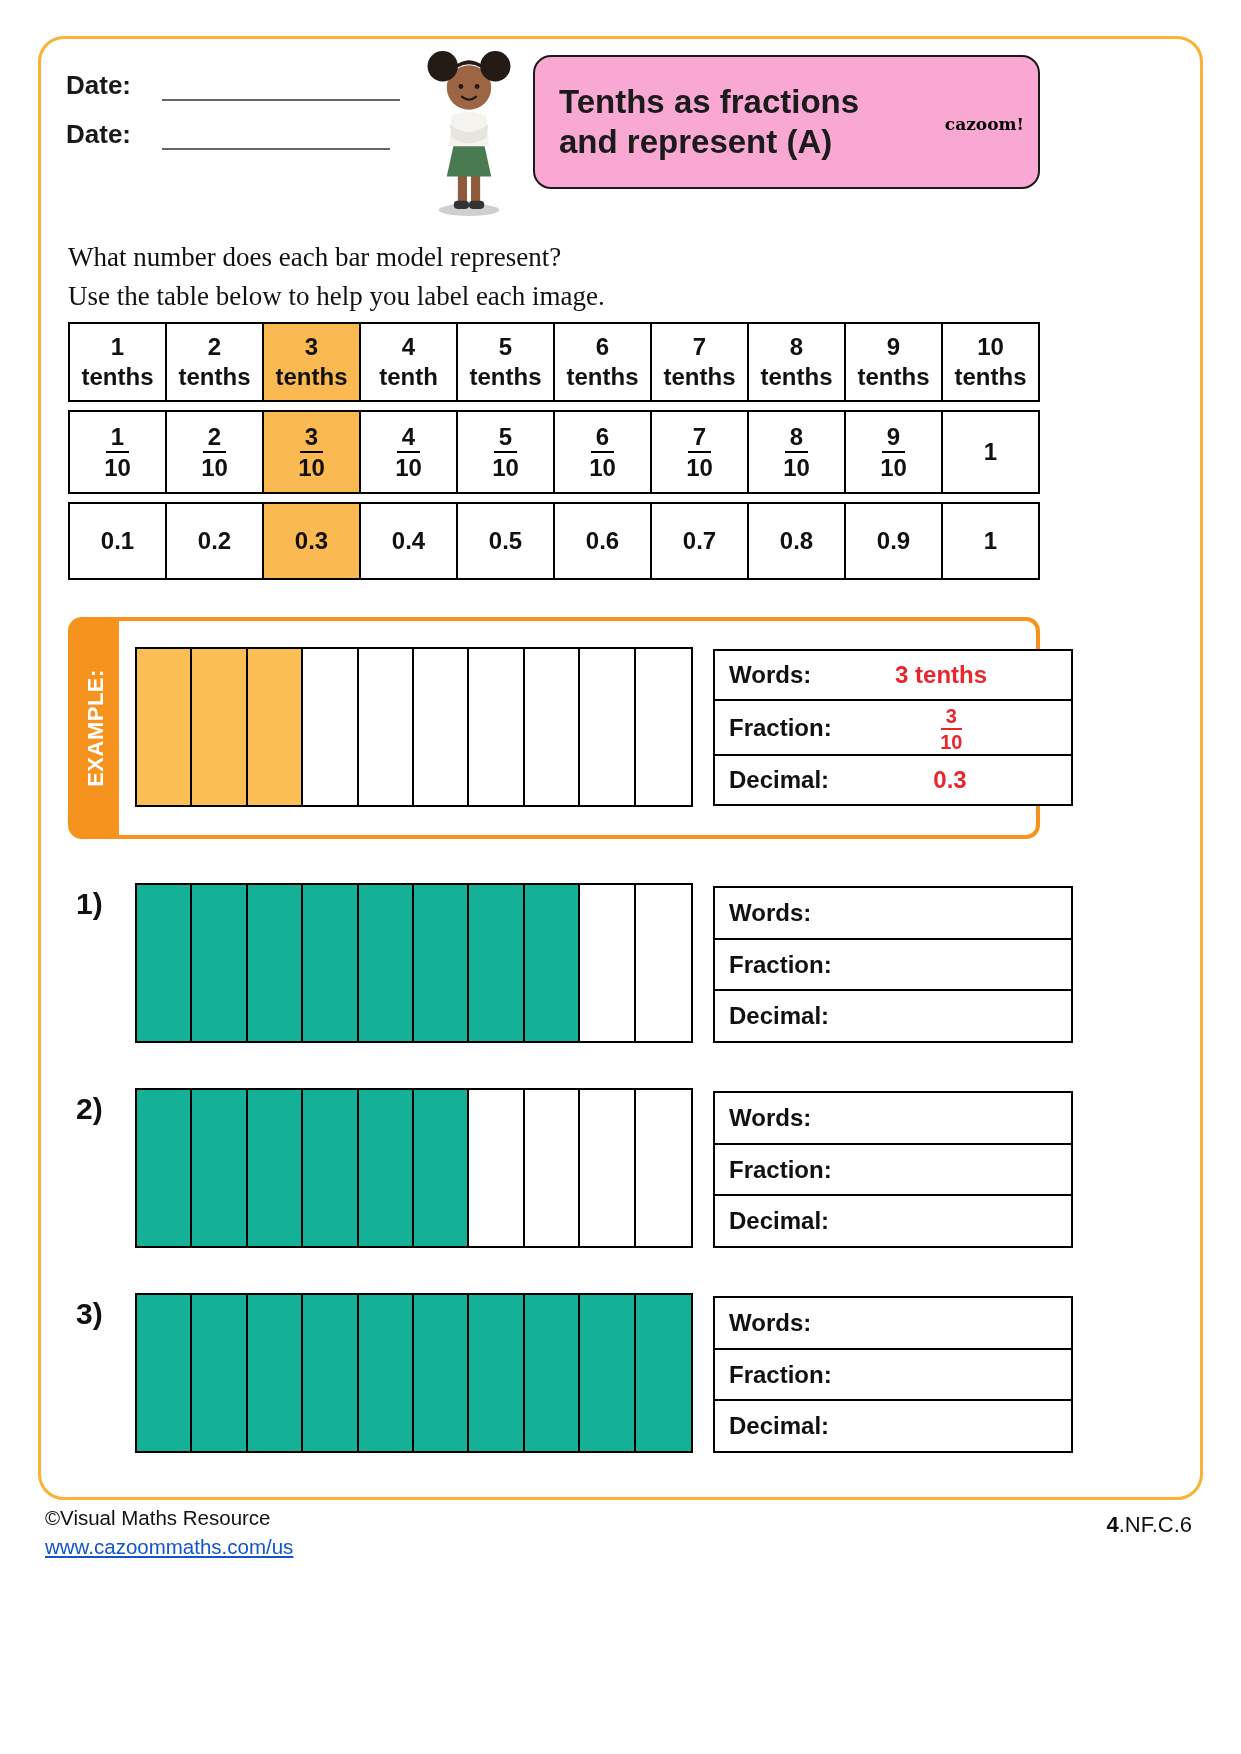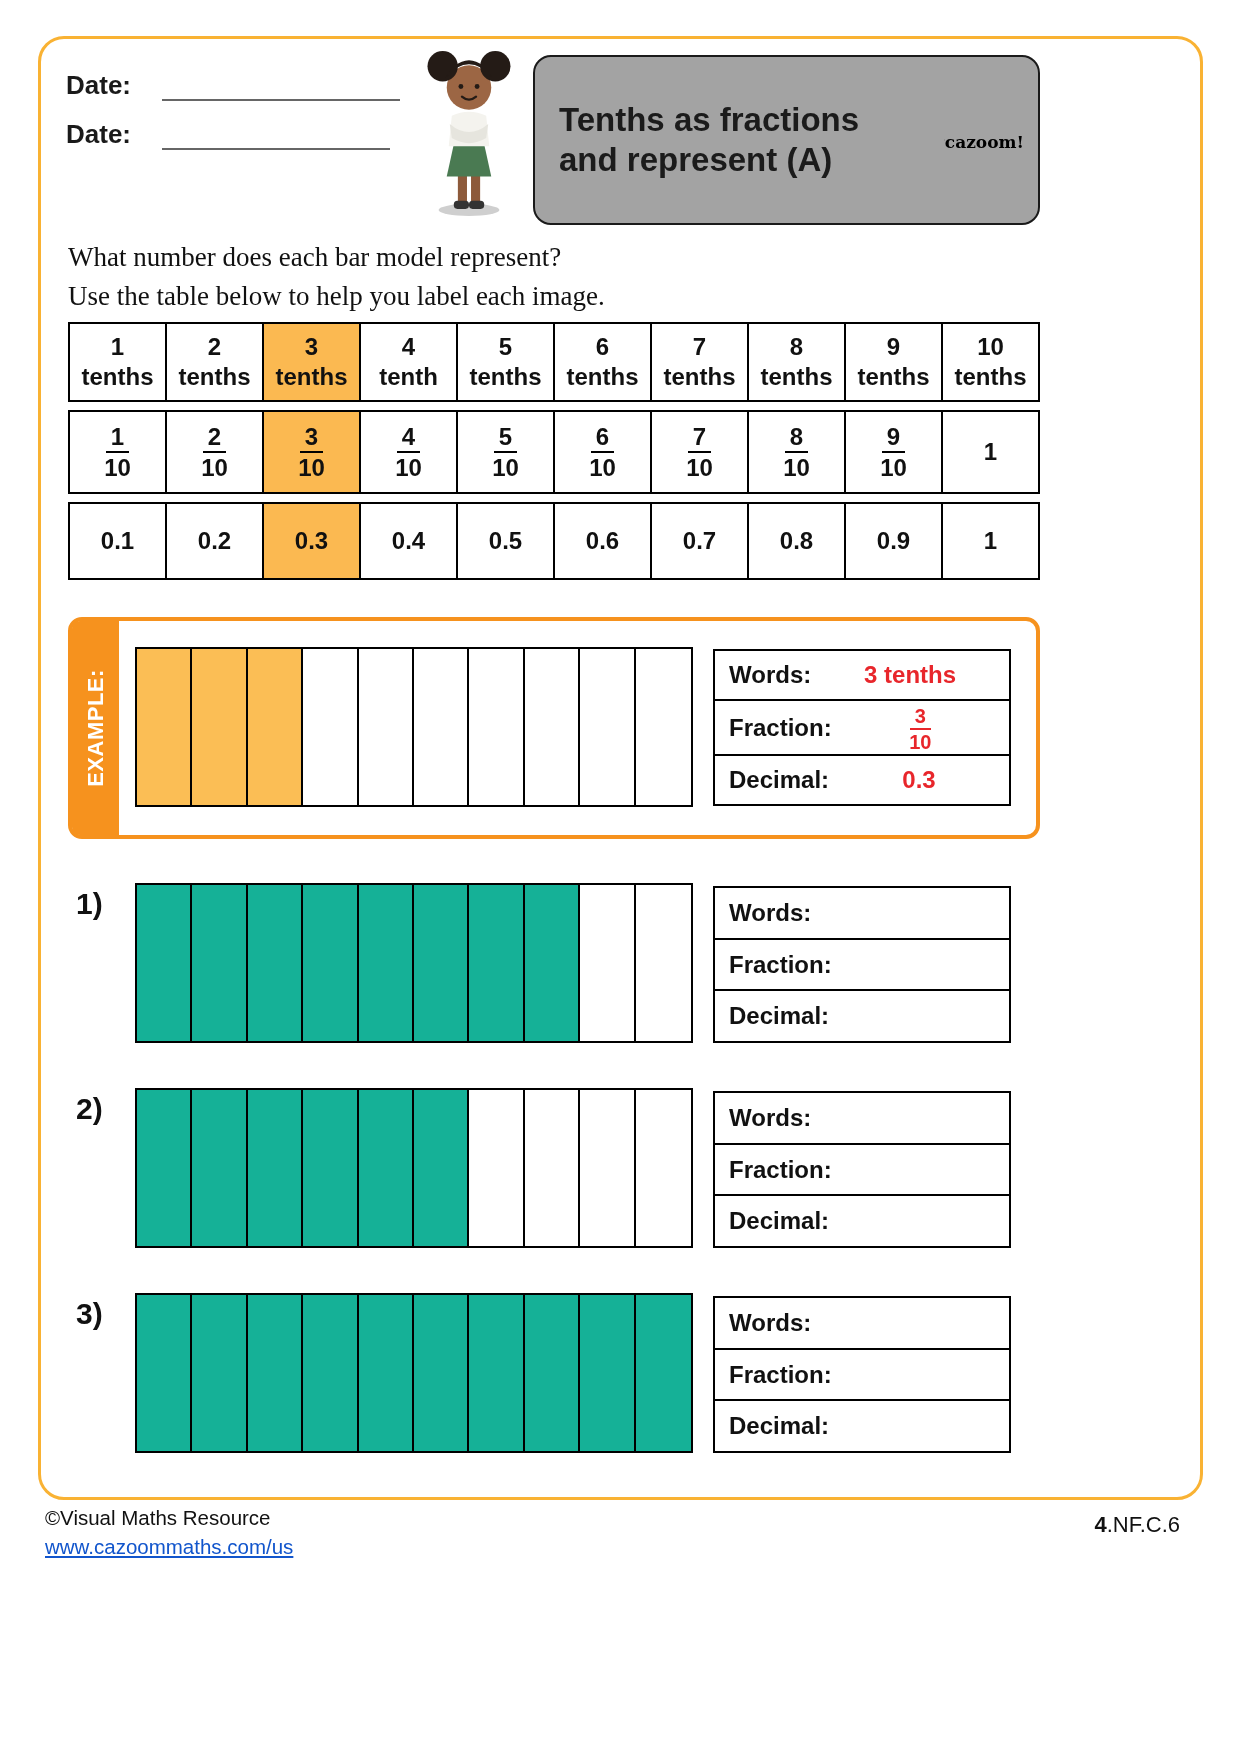--- a/index.html
+++ b/index.html
@@ -9,21 +9,21 @@
   .frame{position:absolute;left:38px;top:36px;width:1165px;height:1464px;border:3px solid var(--page-border,#F9B233);border-radius:26px}
 
   
   .namedate{position:absolute;left:66px;top:70px}
   .field{display:flex;align-items:flex-end;margin-bottom:18px}
   .field .lbl{font-weight:bold;font-size:26px;width:96px}
   .field .line{display:inline-block;height:26px;border-bottom:2px solid #666}
   .line.name{width:238px}
   .line.date{width:228px}
   .mascot{position:absolute;left:413px;top:45px;width:112px;height:172px}
-  .title-box{position:absolute;left:533px;top:55px;width:507px;height:170px;background:#a3a3a3;border:2.5px solid #1a1a1a;border-radius:18px;display:flex;align-items:center;padding:0 14px 0 24px}
+  .title-box{position:absolute;left:533px;top:55px;width:507px;height:134px;background:#f9a8d4;border:2.5px solid #1a1a1a;border-radius:18px;display:flex;align-items:center;padding:0 14px 0 24px}
   .title-text{flex:1;font-size:33px;font-weight:bold;line-height:1.22;color:#1b1b1b}
   .logo{width:80px;display:flex;align-items:center}
   .logo-square{width:52px;height:52px}
   .logo-word{font-family:"DejaVu Serif",serif;font-weight:bold;font-size:17px;margin-top:3px;color:#000}
 
   
   .instructions{position:absolute;left:68px;top:238px;font-family:"Liberation Serif",serif;font-size:27px;line-height:1.45;color:#111}
 
   
   table.ref-table{position:absolute;left:68px;width:972px;border-collapse:collapse;table-layout:fixed;background:#fff}
@@ -46,41 +46,41 @@
   .cell.teal{background:var(--teal-fill,#15B197)}
 
   
   .example-box{position:absolute;left:68px;top:617px;width:972px;height:222px;border:4px solid var(--example-border,#F6921E);border-radius:14px;background:#fff}
   .example-tab{position:absolute;left:0;top:0;bottom:0;width:47px;background:var(--example-border,#F6921E);border-radius:8px 0 0 8px;display:flex;align-items:center;justify-content:center}
   .example-tab span{transform:rotate(-90deg);white-space:nowrap;color:#fff;font-weight:bold;font-size:22px;letter-spacing:.5px}
   .example-box .bar{left:63px;top:26px;width:558px;height:160px}
   .example-box .answer-table{left:641px;top:28px}
 
   
-  .answer-table{position:absolute;width:298px;height:157px;border:2.5px solid #000;display:flex;flex-direction:column;background:#fff}
+  .answer-table{position:absolute;width:360px;height:157px;border:2.5px solid #000;display:flex;flex-direction:column;background:#fff}
   .arow{flex:1;display:flex;align-items:center;padding-left:14px;border-top:2.5px solid #000}
   .arow:first-child{border-top:0}
   .alabel{font-weight:bold;font-size:24px;color:#111}
   .avalue{margin-left:auto;margin-right:auto;font-weight:bold;font-size:24px;color:var(--answer-red,#E8262B)}
   .answer-slot{min-width:90px;min-height:30px}
 
   
   .question{position:absolute;left:0;width:1241px;height:165px}
   #q1{top:883px}#q2{top:1088px}#q3{top:1293px}
   .qnum{position:absolute;left:76px;top:4px;font-weight:bold;font-size:30px;color:#111}
   .question .bar{left:135px;top:0;width:558px;height:160px}
   .question .answer-table{left:713px;top:3px}
 
   
   .footer{position:absolute;left:45px;top:1506px;width:1151px;height:64px}
   .f-left{position:absolute;left:0;top:0}
   .f-copy{font-size:20.5px;color:#111}
   .f-url{display:inline-block;font-size:20.5px;color:var(--link-blue,#1155CC);text-decoration:underline;margin-top:5px;cursor:pointer}
   .f-center{position:absolute;left:0;right:0;top:28px;text-align:center;font-size:22px;color:#222}
-  .f-right{position:absolute;right:16px;top:6px;font-size:22px;color:#111}
+  .f-right{position:absolute;right:4px;top:6px;font-size:22px;color:#111}
   .f-right .b{font-weight:bold}
 </style>
 </head>
 <body>
 
 <div class="page">
   <div class="frame"></div>
 
   <div class="namedate">
     <div class="field">

